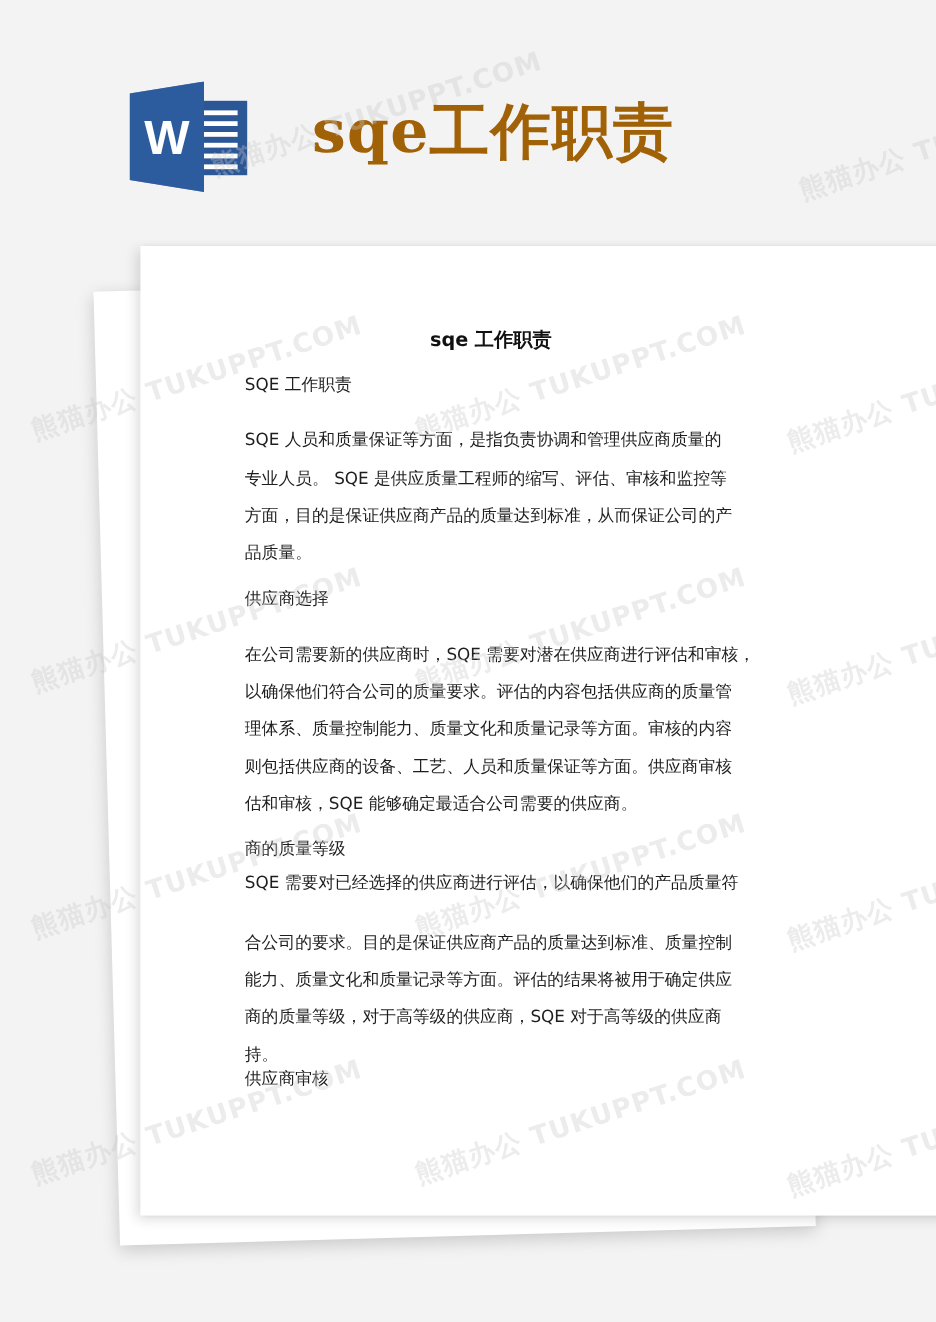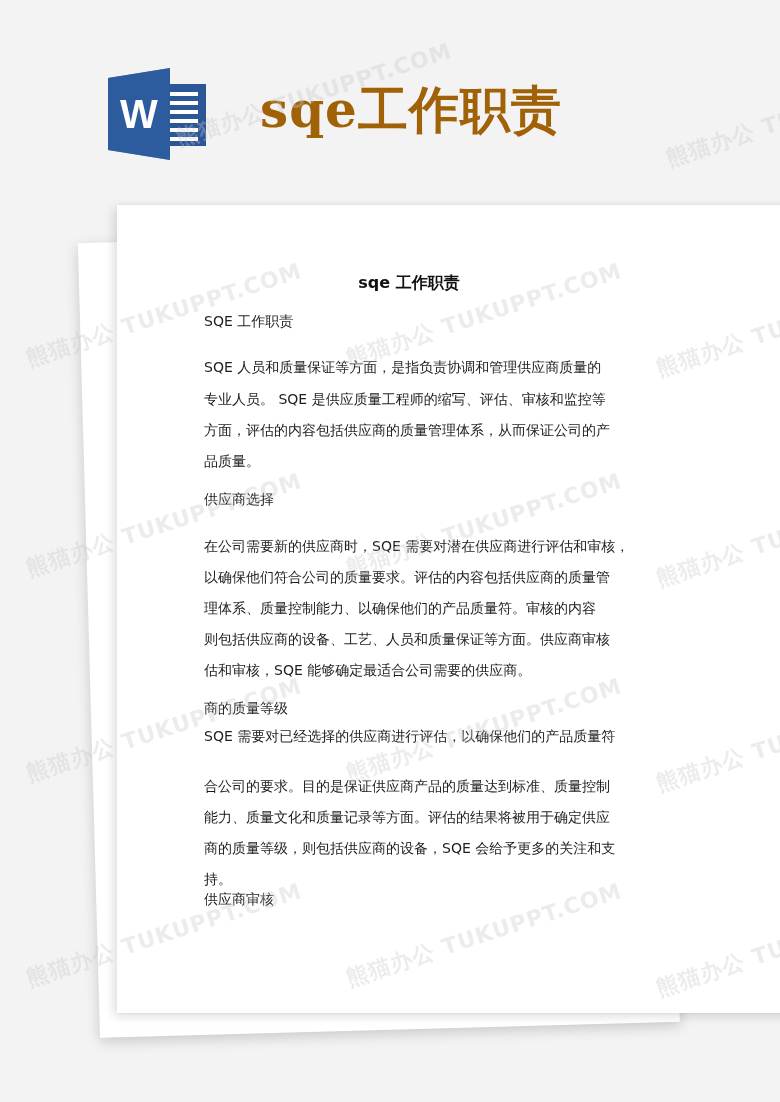--- a/index.html
+++ b/index.html
@@ -119,33 +119,33 @@
 </div>
 
 <div class="back-page"></div>
 
 <div class="front-page">
   <div class="doc-content">
     <div class="doc-title">sqe 工作职责</div>
     <div class="line" style="top:106px">SQE 工作职责</div>
     <div class="line" style="top:152px">SQE  人员和质量保证等方面，是指负责协调和管理供应商质量的</div>
     <div class="line" style="top:184px">专业人员。  SQE  是供应质量工程师的缩写、评估、审核和监控等</div>
-    <div class="line" style="top:215px">方面，评估的内容包括供应商的质量管理体系，从而保证公司的产</div>
+    <div class="line" style="top:215px">方面，目的是保证供应商产品的质量达到标准，从而保证公司的产</div>
     <div class="line" style="top:246px">品质量。</div>
     <div class="line" style="top:284px">供应商选择</div>
     <div class="line" style="top:331px">在公司需要新的供应商时，SQE  需要对潜在供应商进行评估和审核，</div>
     <div class="line" style="top:362px">以确保他们符合公司的质量要求。评估的内容包括供应商的质量管</div>
-    <div class="line" style="top:393px">理体系、质量控制能力、以确保他们的产品质量符。审核的内容</div>
+    <div class="line" style="top:393px">理体系、质量控制能力、质量文化和质量记录等方面。审核的内容</div>
     <div class="line" style="top:424px">则包括供应商的设备、工艺、人员和质量保证等方面。供应商审核</div>
     <div class="line" style="top:455px">估和审核，SQE 能够确定最适合公司需要的供应商。</div>
     <div class="line" style="top:493px">商的质量等级</div>
     <div class="line" style="top:521px">SQE  需要对已经选择的供应商进行评估，以确保他们的产品质量符</div>
     <div class="line" style="top:571px">合公司的要求。目的是保证供应商产品的质量达到标准、质量控制</div>
     <div class="line" style="top:602px">能力、质量文化和质量记录等方面。评估的结果将被用于确定供应</div>
-    <div class="line" style="top:633px">商的质量等级，则包括供应商的设备，SQE  会给予更多的关注和支</div>
+    <div class="line" style="top:633px">商的质量等级，对于高等级的供应商，SQE  对于高等级的供应商</div>
     <div class="line" style="top:664px">持。</div>
     <div class="line" style="top:684px">供应商审核</div>
   </div>
 </div>
 
 <div class="watermark" style="left:20px;top:300px">熊猫办公 TUKUPPT.COM</div>
 <div class="watermark" style="left:340px;top:300px">熊猫办公 TUKUPPT.COM</div>
 <div class="watermark" style="left:650px;top:310px">熊猫办公 TUKUPPT.COM</div>
 <div class="watermark" style="left:20px;top:510px">熊猫办公 TUKUPPT.COM</div>
 <div class="watermark" style="left:340px;top:510px">熊猫办公 TUKUPPT.COM</div>

